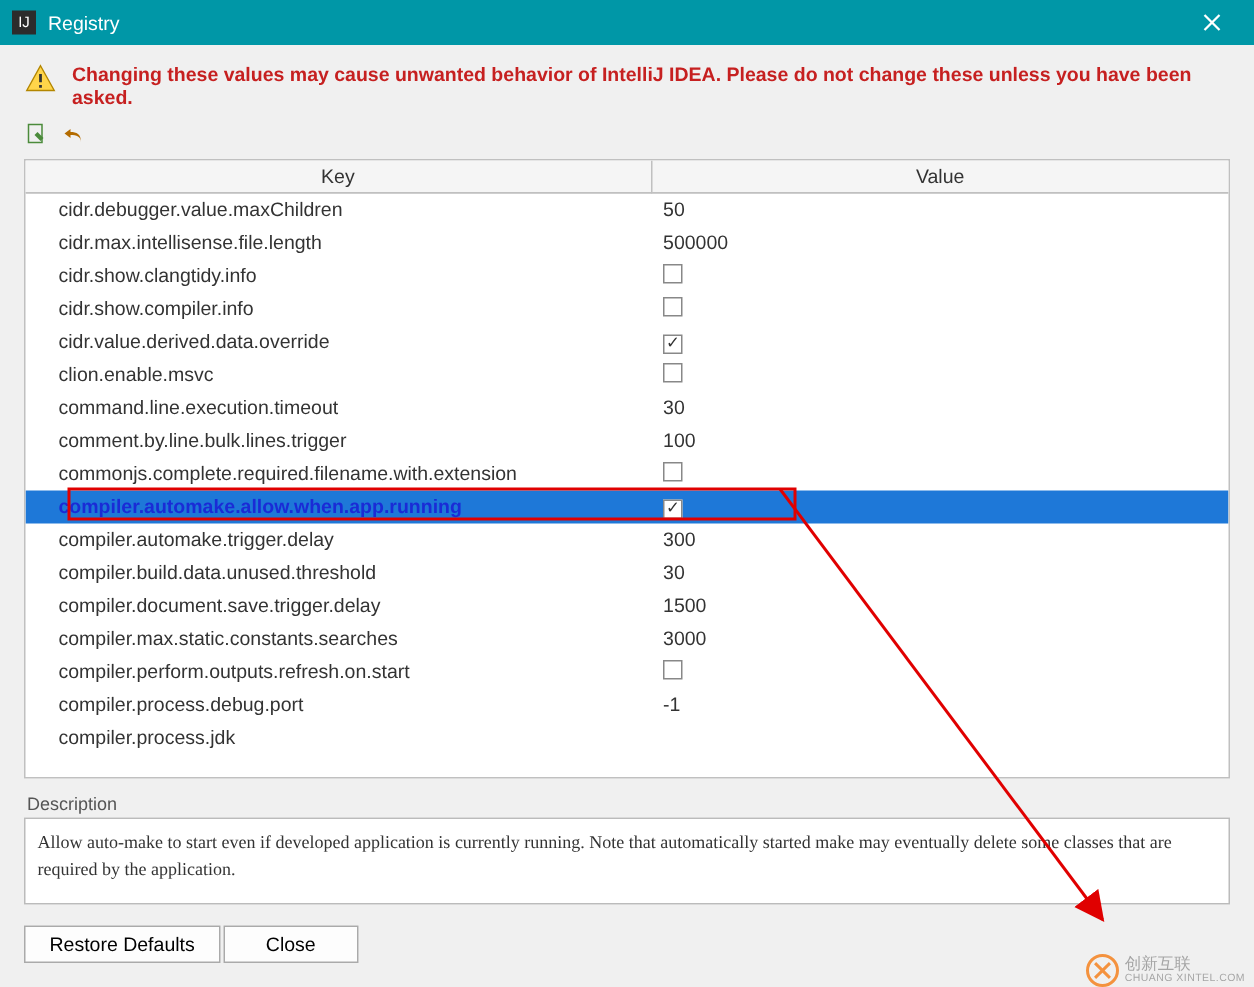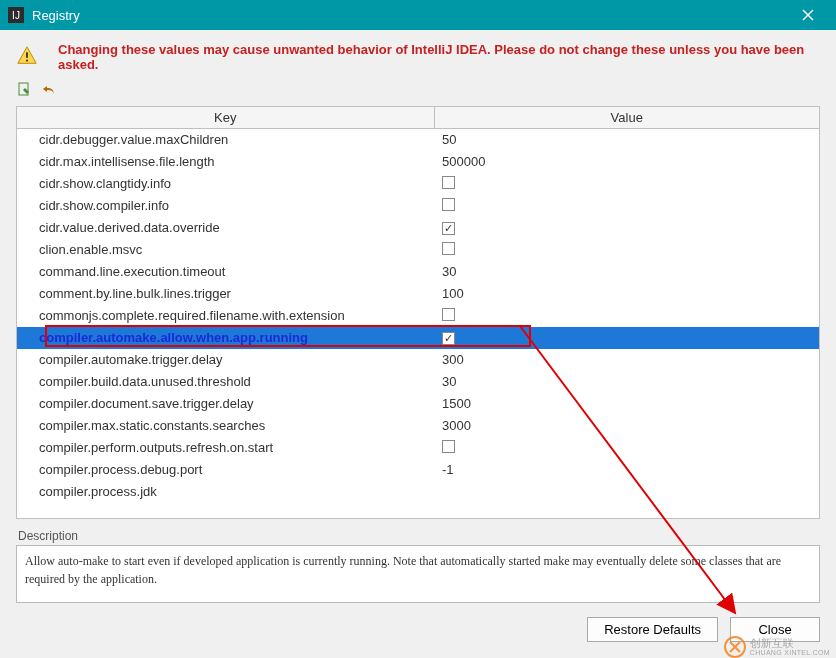--- a/index.html
+++ b/index.html
@@ -34,22 +34,21 @@
     .titlebar .title { flex: 1; font-size: 13px; }
     .titlebar .close {
       width: 40px; height: 30px;
       display: flex; align-items: center; justify-content: center;
       cursor: pointer;
     }
     .titlebar .close svg { width: 12px; height: 12px; }
     .content { padding: 12px 16px; background: #f0f0f0; height: calc(100% - 30px); display: flex; flex-direction: column; }
     .warning-row {
       display: flex;
-      align-items: center;
-      gap: 20px;
+      gap: 10px;
       margin-bottom: 6px;
     }
     .warning-icon svg { width: 22px; height: 22px; }
     .warning-text { color: #c62020; font-weight: bold; font-size: 13px; }
     .toolbar {
       display: flex;
       gap: 10px;
       padding: 4px 0 8px 0;
     }
     .toolbar span { cursor: pointer; display:flex; align-items:center; }
@@ -119,22 +118,22 @@
       background: #fff;
       padding: 6px 8px;
       font-family: "SimSun", "MS Song", serif;
       font-size: 12px;
       color: #333;
       height: 58px;
       line-height: 1.5;
     }
     .bottom-row {
       display: flex;
-      justify-content: flex-end;
-      gap: 12px;
+      justify-content: flex-start;
+      gap: 2px;
       margin-top: 14px;
     }
     .btn {
       border: 1px solid #aaa;
       background: #fdfdfd;
       padding: 4px 16px;
       font-size: 13px;
       cursor: pointer;
     }
     .btn:last-child {

